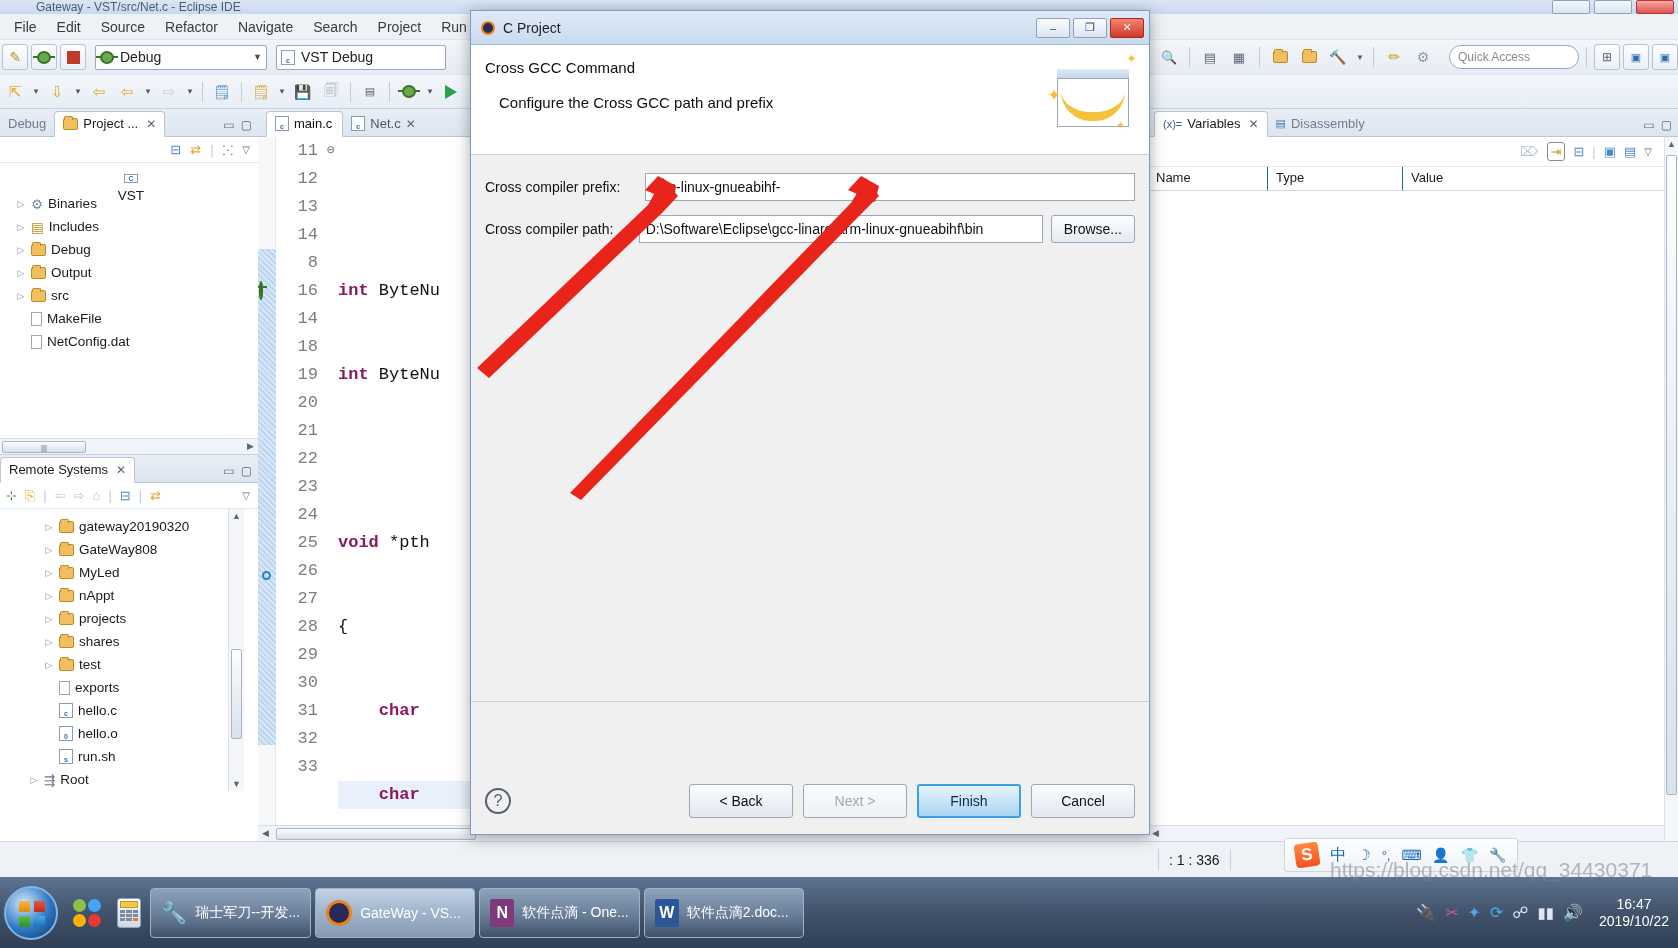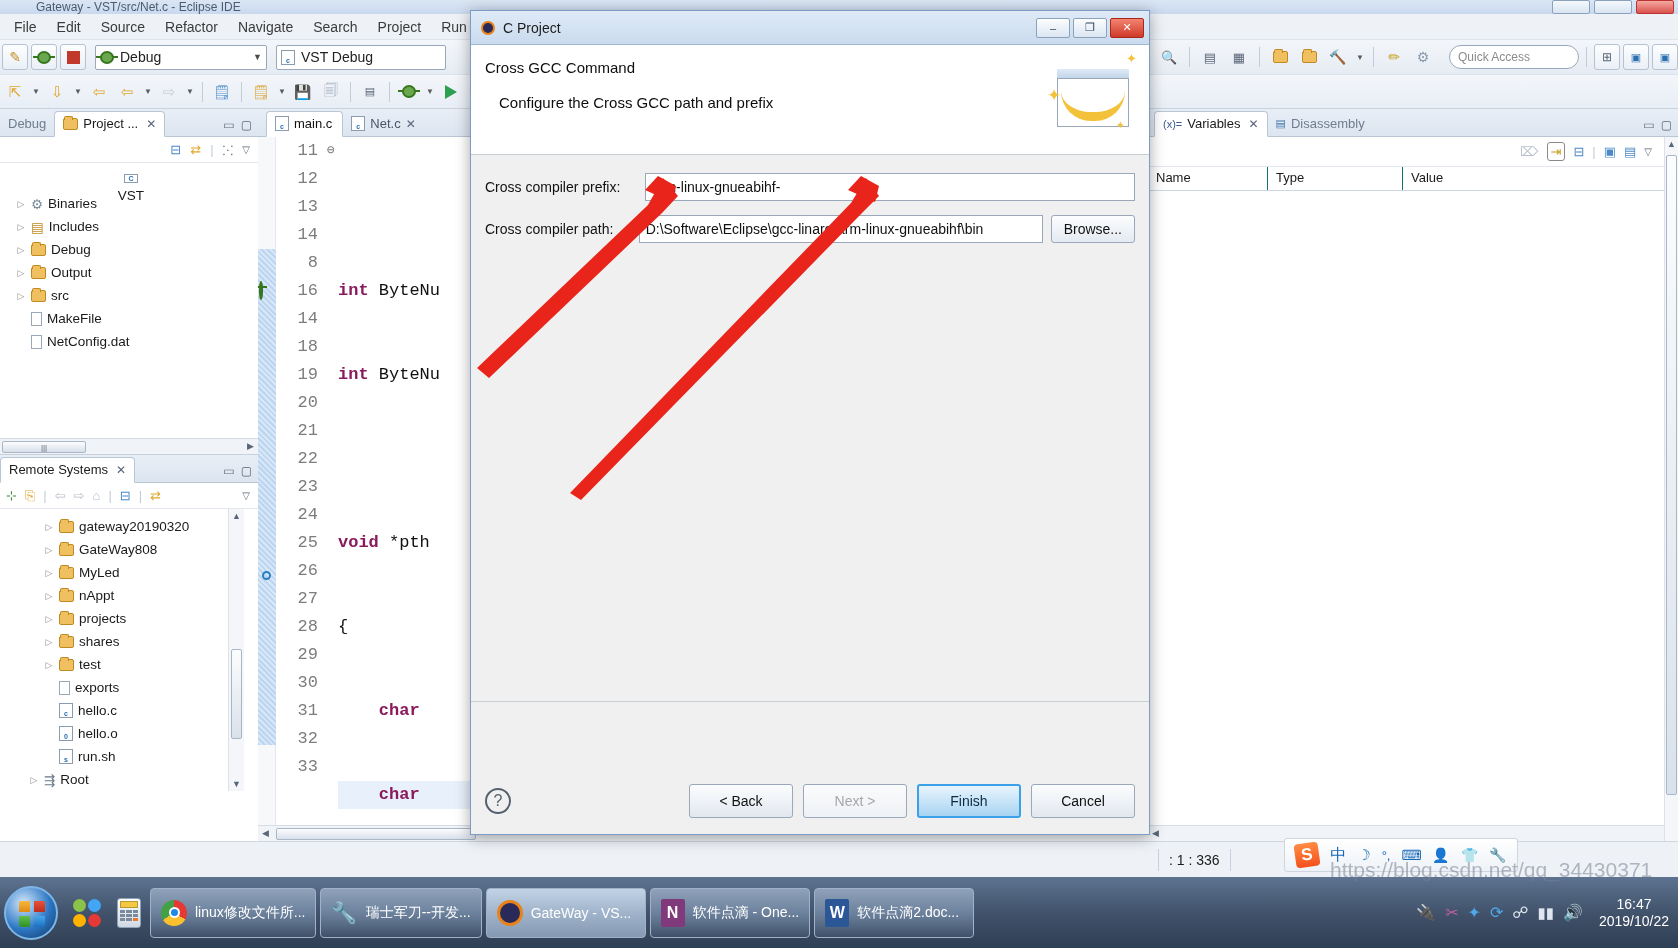--- a/index.html
+++ b/index.html
@@ -755,28 +755,20 @@
         <div style="height:3px;background:#7a8a9a;"></div>
           <div style="height:3px;background:#7a8a9a;"></div>
           <div style="height:3px;background:#7a8a9a;"></div>
         <div style="height:3px;background:#7a8a9a;"></div>
           <div style="height:3px;background:#7a8a9a;"></div>
           <div style="height:3px;background:#e87a30;"></div>
       </div>
     </div>
   </div>
 
-  <div class="tb-task">
-    <span style="width:26px;height:26px;border-radius:50%;flex:none;
-       background:conic-gradient(#e53935 0 33%, #fbc02d 33% 66%, #43a047 66% 100%);
-       display:flex;align-items:center;justify-content:center;">
-      <span style="width:11px;height:11px;border-radius:50%;background:#1e88e5;border:2px solid #fff;"></span>
-    </span>
-    <span class="lbl">linux修改文件所...</span>
-  </div>
 
   <div class="tb-task">
     <span style="font-size:21px;color:#111;flex:none;">🔧</span>
     <span class="lbl">瑞士军刀--开发...</span>
   </div>
 
   <div class="tb-task active">
     <span style="width:26px;height:26px;border-radius:50%;flex:none;
        background:#2a2a5a;border:3px solid #e8821a;"></span>
     <span class="lbl">GateWay - VS...</span>

